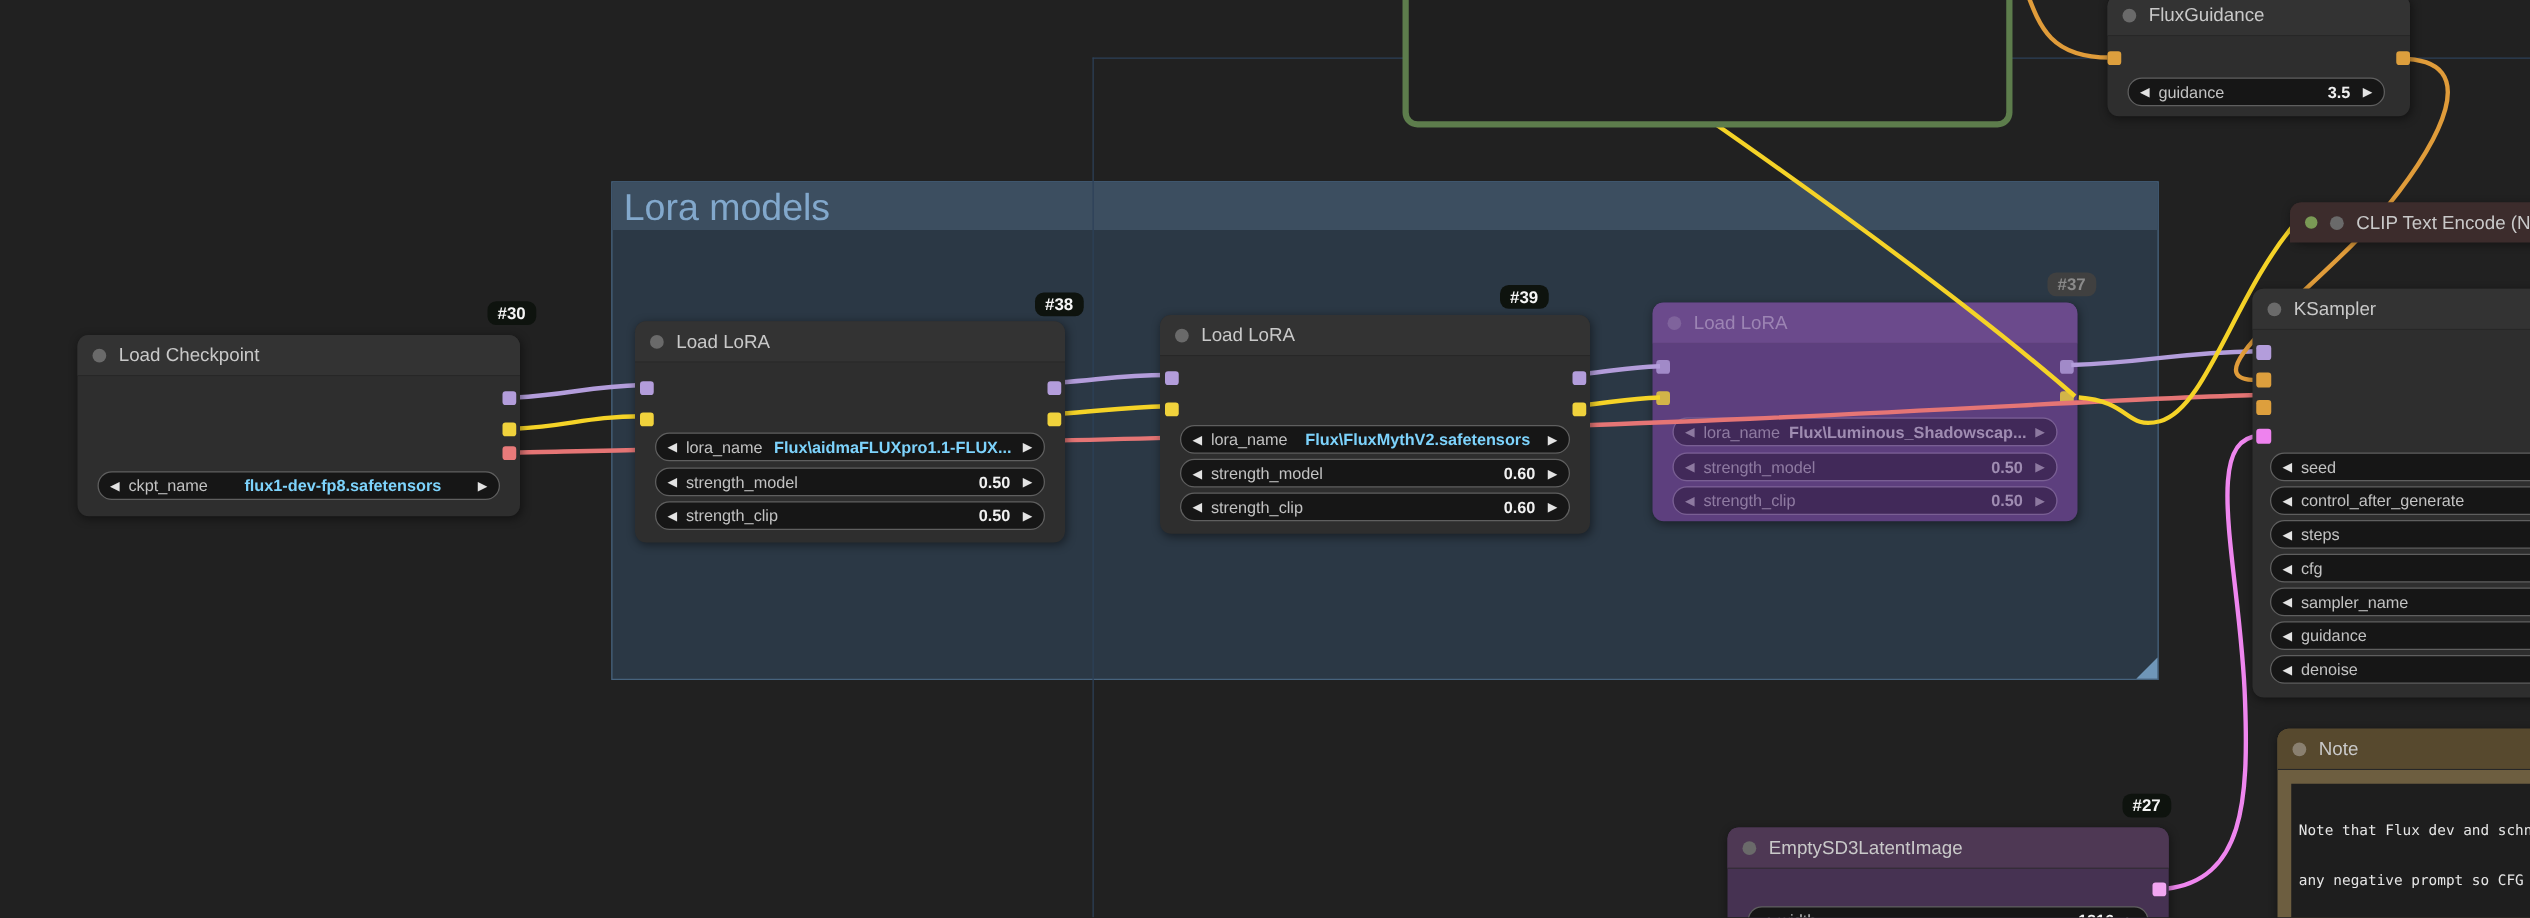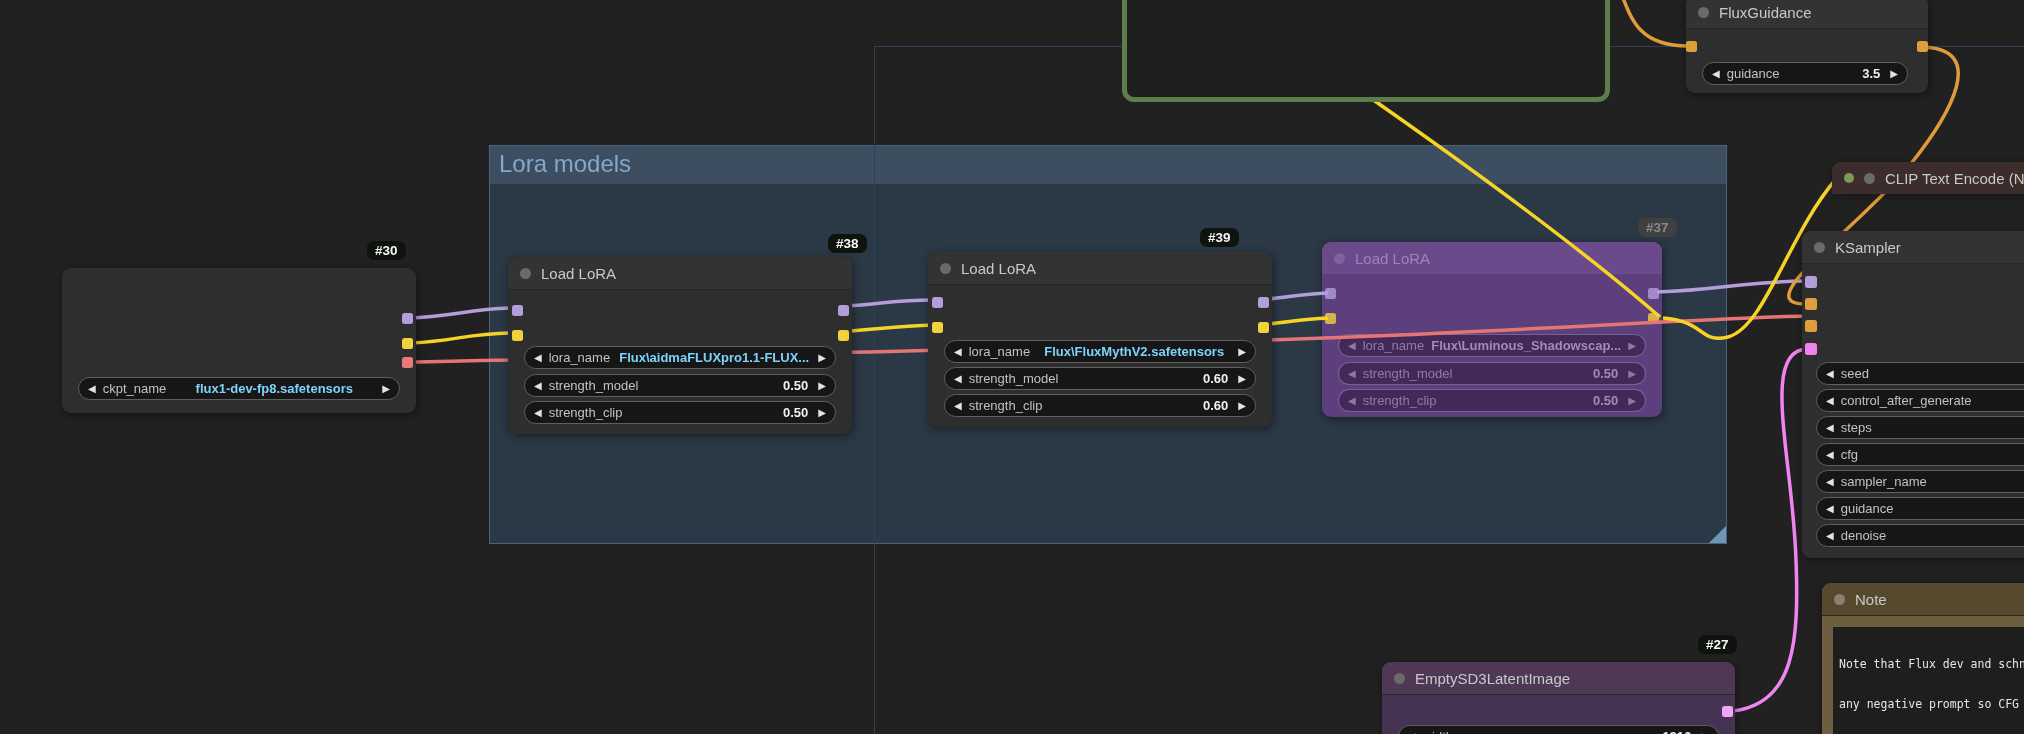--- a/index.html
+++ b/index.html
@@ -4,21 +4,21 @@
 <style>
   html,body{margin:0;padding:0;background:#212121;}
   #canvas{position:relative;width:2024px;height:734px;overflow:hidden;background:#212121;
           font-family:"Liberation Sans",sans-serif;}
 
   
   .group{position:absolute;}
   .group-lora{left:489px;top:145px;width:1238px;height:399px;background:#2b3845;
               border:1px solid #47637d;box-sizing:border-box;}
   .group-lora .group-titlebar{position:absolute;left:0;top:0;right:0;height:38px;background:#3c4e60;}
-  .group-lora .group-title{position:absolute;left:9px;top:4px;font-size:24px;color:#82a8cc;}
+  .group-lora .group-title{position:absolute;left:9px;top:4px;font-size:30px;color:#82a8cc;}
   .group-resize{position:absolute;right:0;bottom:0;width:0;height:0;
                 border-left:17px solid transparent;border-bottom:17px solid #6f96b8;}
   .group-outer{left:874px;top:46px;width:1400px;height:900px;
                border-left:1.5px solid #2c4058;border-top:1.5px solid #2c4058;}
 
   
   .node{position:absolute;background:#2e2e2e;border-radius:9px;
         box-shadow:1px 2px 8px rgba(0,0,0,.45);}
   .node-header{height:32px;display:flex;align-items:center;gap:10px;padding:0 12px;
                font-size:15px;color:#c9c9c9;border-bottom:1px solid #272727;
@@ -122,20 +122,24 @@
     <path d="M847,331 C880,329 895,326 934,325" stroke="#f5d327" stroke-width="3.5" fill="none"></path>
     <path d="M1267,324 C1290,322 1300,319 1328,318" stroke="#f5d327" stroke-width="3.5" fill="none"></path>
     <path d="M1362,92 Q1560,230 1660,317" stroke="#f5d327" stroke-width="3.5" fill="none"></path>
     <path d="M1663,318 C1705,321 1700,344 1728,337 C1765,327 1788,235 1836,179" stroke="#f5d327" stroke-width="3.5" fill="none"></path>
     <path d="M1612,-30 C1630,10 1630,46 1688,46" stroke="#e09c3a" stroke-width="3.5" fill="none"></path>
     <path d="M1920,47 C1990,47 1950,115 1910,165 C1862,225 1745,305 1806,304" stroke="#e09c3a" stroke-width="3.5" fill="none"></path>
     <path d="M1733,711 C1795,704 1799,640 1796,560 C1793,460 1760,350 1807,349" stroke="#ef86ef" stroke-width="3.5" fill="none"></path>
   </svg>
 
   <div class="node" style="left:62px;top:268px;width:354px;height:145px;">
+    <div class="node-header">
+      <span class="node-dot"></span>
+      <span>Load Checkpoint</span>
+    </div>
     <span class="slot slot-model" style="left:340px;top:45px;"></span>
     <span class="slot slot-clip" style="left:340px;top:70px;"></span>
     <span class="slot slot-vae" style="left:340px;top:89px;"></span>
     <div class="widget" style="left:16px;top:109px;width:322px;">
       <span class="arr">◀</span>
       <span class="wlabel">ckpt_name</span>
       <span class="wvalue-center">flux1-dev-fp8.safetensors</span>
       <span class="arr">▶</span>
     </div>
   </div>
@@ -286,19 +290,19 @@
     <div class="widget" style="left:16px;top:63px;width:321px;">
       <span class="arr">◀</span>
       <span class="wlabel">width</span>
       <span class="wvalue">1216</span>
       <span class="arr">▶</span>
     </div>
   </div>
 
   <div class="node-green" style="left:1122px;top:-48px;width:478px;height:140px;"></div>
 
-  <div class="badge" style="left:367px;top:241px;">#30</div>
+  <div class="badge" style="left:390px;top:241px;">#30</div>
   <div class="badge" style="left:828px;top:234px;">#38</div>
   <div class="badge" style="left:1200px;top:228px;">#39</div>
   <div class="badge badge-muted" style="left:1638px;top:218px;">#37</div>
   <div class="badge" style="left:1698px;top:635px;">#27</div>
 
 </div>
 
 </body></html>

